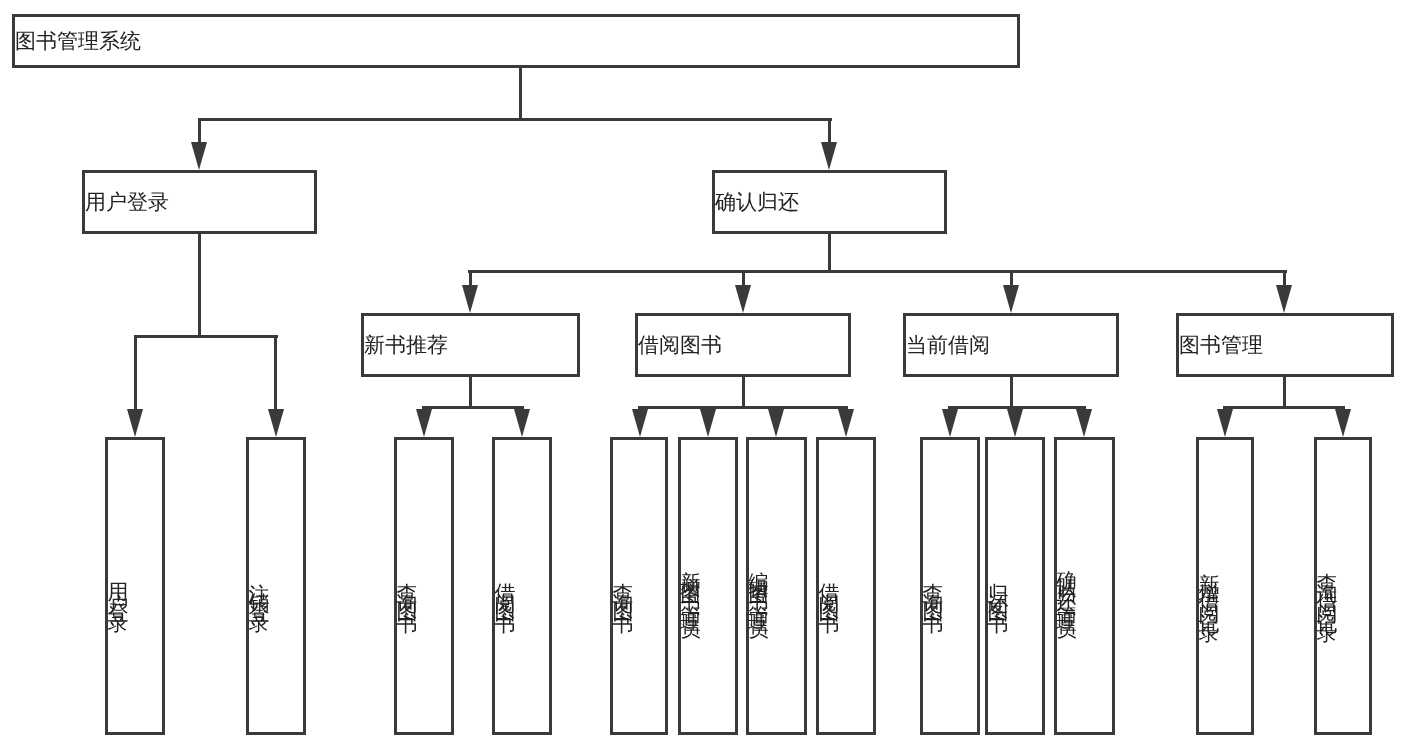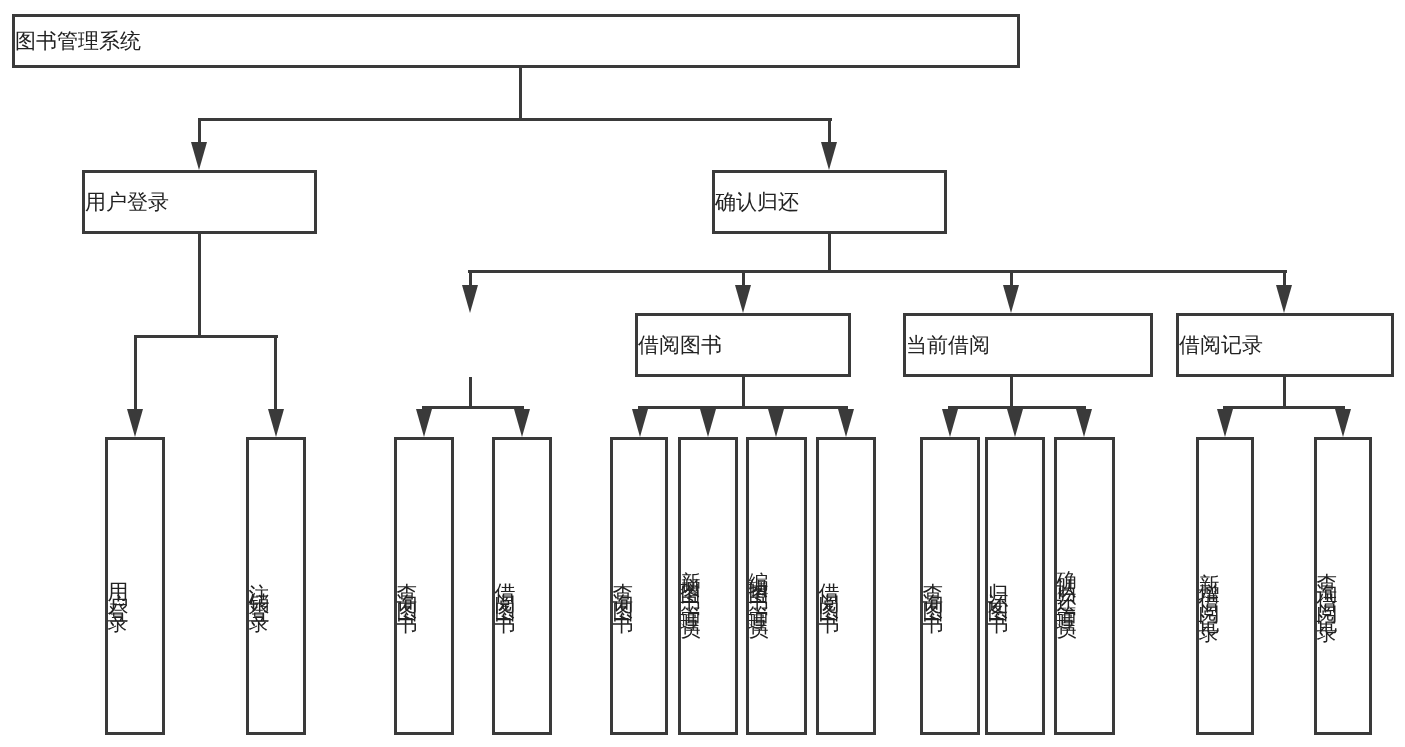--- a/index.html
+++ b/index.html
@@ -43,28 +43,31 @@
     <span>图书管理系统</span>
   </div>
 
   <div class="box" style="left:82px;top:170px;width:235px;height:64px;">
     <span>用户登录</span>
   </div>
   <div class="box" style="left:712px;top:170px;width:235px;height:64px;">
     <span>确认归还</span>
   </div>
 
+  <div class="box" style="left:361px;top:313px;width:219px;height:64px;">
+    <span>新书推荐</span>
+  </div>
   <div class="box" style="left:635px;top:313px;width:216px;height:64px;">
     <span>借阅图书</span>
   </div>
-  <div class="box" style="left:903px;top:313px;width:250px;height:64px;">
+  <div class="box" style="left:903px;top:313px;width:216px;height:64px;">
     <span>当前借阅</span>
   </div>
   <div class="box" style="left:1176px;top:313px;width:218px;height:64px;">
-    <span>借阅记录</span>
+    <span>图书管理</span>
   </div>
 
   <div class="box" style="left:105px;top:437px;width:60px;height:298px;">
     <span class="vtext">用户登录</span>
   </div>
   <div class="box" style="left:246px;top:437px;width:60px;height:298px;">
     <span class="vtext">注销登录</span>
   </div>
   <div class="box" style="left:394px;top:437px;width:60px;height:298px;">
     <span class="vtext">查询图书</span>

